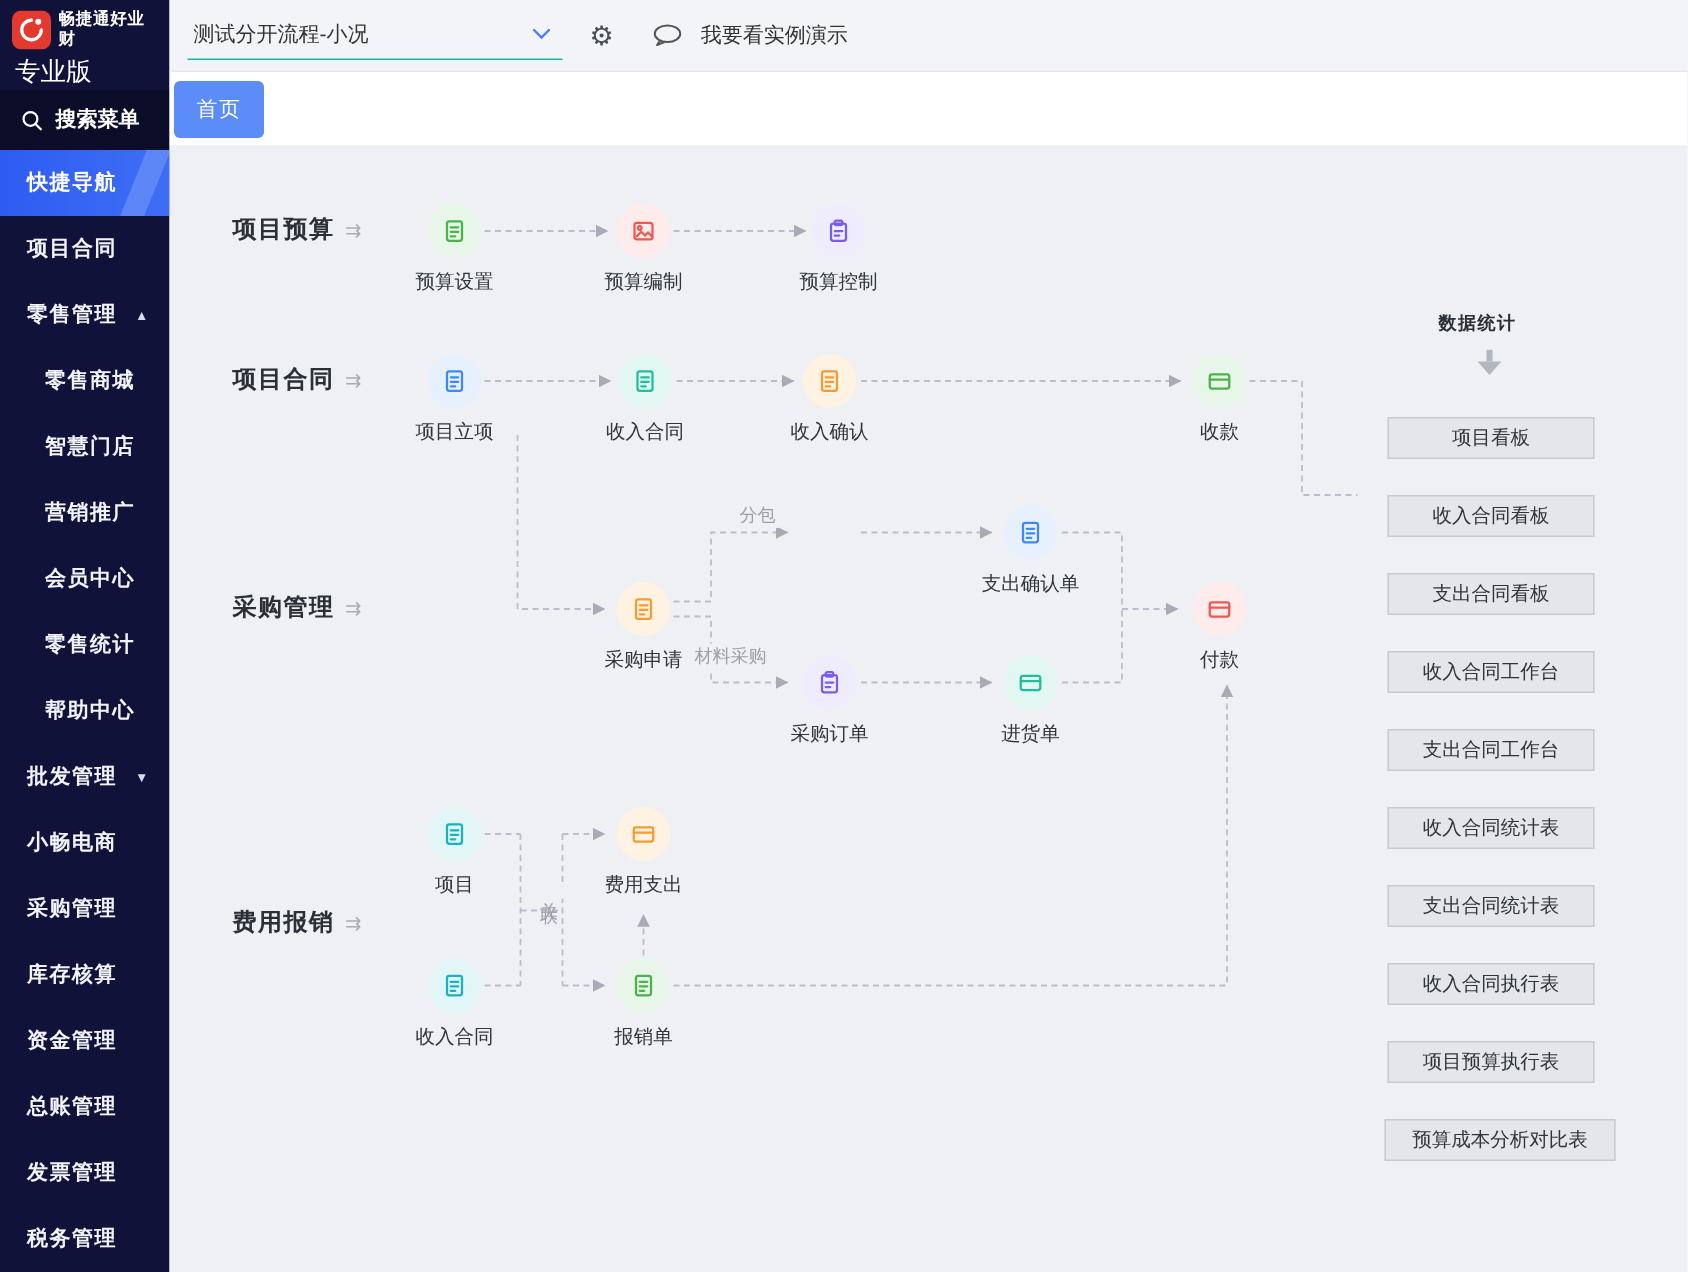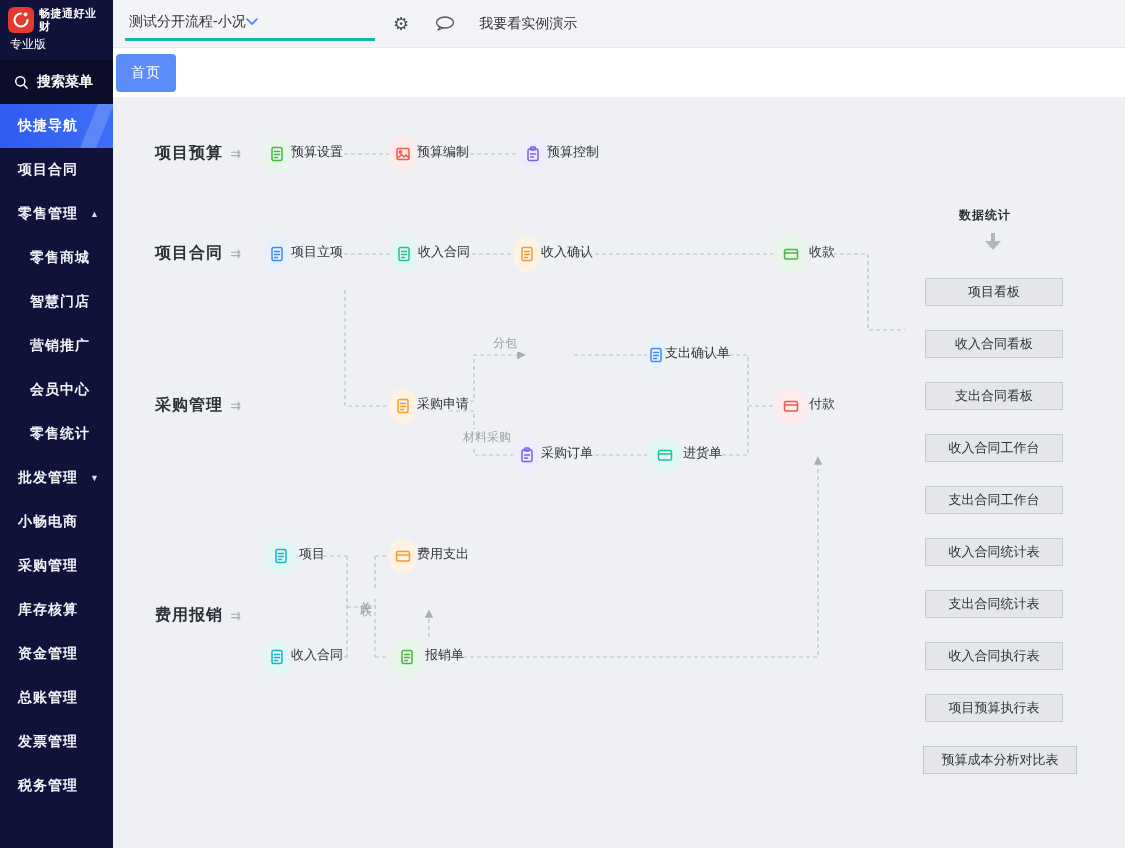--- a/index.html
+++ b/index.html
@@ -5,44 +5,44 @@
   *{box-sizing:border-box;margin:0;padding:0}
   html,body{width:1125px;height:848px;overflow:hidden;font-family:"Liberation Sans","DejaVu Sans",sans-serif}
   .app{display:flex;width:1125px;height:848px;background:#eef0f4}
 
   
   .sidebar{width:113px;min-width:113px;height:100%;background:#10123a;color:#fff;display:flex;flex-direction:column}
   .logo{height:60px;padding:7px 8px 4px 8px}
   .logo-row{display:flex;align-items:center;gap:5px}
   .logo-icon{width:26px;height:26px;flex:none}
   .logo-text{font-size:11px;font-weight:700;color:#fff;letter-spacing:.5px;line-height:13px}
-  .edition{font-size:12px;color:#fff;margin-top:3px;padding-left:2px}
+  .edition{font-size:17px;color:#fff;margin-top:3px;padding-left:2px}
   .side-search{height:44px;display:flex;align-items:center;gap:8px;padding-left:14px;background:rgba(0,0,0,.28);cursor:pointer;font-size:14px;font-weight:600}
   .side-nav{flex:1;display:flex;flex-direction:column}
   .side-item{height:44px;display:flex;align-items:center;padding-left:18px;font-size:14px;font-weight:600;color:#f2f3f8;position:relative;cursor:pointer;letter-spacing:1px}
   .side-item.sub{padding-left:30px;letter-spacing:1px}
   .side-item.active{background:linear-gradient(90deg,#2e5cf1,#3f6ef5);color:#fff;overflow:hidden}
   .side-item.active::after{content:"";position:absolute;right:8px;top:-4px;bottom:-4px;width:16px;background:#5d87f7;transform:skewX(-22deg)}
   .side-arrow{position:absolute;right:13px;font-size:9px;color:#d9dcea}
 
   
   .main{flex:1;display:flex;flex-direction:column;min-width:0}
   .topbar{height:48px;background:#f3f4f7;display:flex;align-items:center;padding:0 12px;border-bottom:1px solid #e7e8ec}
-  .flow-select{width:250px;display:flex;align-items:center;padding:6px 8px 7px 4px;border-bottom:3px solid #14b8a6;cursor:pointer;font-size:14px;color:#333}
+  .flow-select{width:250px;display:flex;align-items:center;justify-content:space-between;padding:6px 8px 7px 4px;border-bottom:1px solid #14b8a6;cursor:pointer;font-size:14px;color:#333}
   .gear{margin-left:18px;font-size:18px;color:#4a4f57;cursor:pointer;line-height:1}
-  .demo{margin-left:26px;display:flex;align-items:center;gap:24px;font-size:14px;color:#333;cursor:pointer}
+  .demo{margin-left:26px;display:flex;align-items:center;gap:12px;font-size:14px;color:#333;cursor:pointer}
   .tabbar{height:49px;background:#fff;display:flex;align-items:center;padding-left:3px}
   .tab{min-width:60px;height:38px;background:#5b8cf8;color:#fff;font-size:14px;display:flex;align-items:center;justify-content:center;border-radius:4px;cursor:pointer;letter-spacing:1px}
 
   
   .content{flex:1;position:relative;background:#eef0f4;overflow:hidden}
   .connectors{position:absolute;left:0;top:0;pointer-events:none}
   .group-label{position:absolute;display:flex;align-items:center;gap:7px;font-size:16px;font-weight:700;color:#2b2f36;letter-spacing:1px}
   .group-label .g-icon{font-size:13px;color:#a8adb7;font-weight:400}
-  .node{position:absolute;width:80px;display:flex;flex-direction:row;cursor:pointer}
+  .node{position:absolute;width:80px;display:flex;flex-direction:column;align-items:center;cursor:pointer}
   .node-circle{width:36px;height:36px;border-radius:50%;display:flex;align-items:center;justify-content:center}
   .node-label{margin-top:7px;font-size:13px;color:#30343b;white-space:nowrap;font-weight:500}
   .c-green  .node-circle{background:#e7f6e8;color:#49b549}
   .c-red    .node-circle{background:#fdeceb;color:#f2564d}
   .c-purple .node-circle{background:#efecfd;color:#7a5cf0}
   .c-blue   .node-circle{background:#e7f1fe;color:#3d8af7}
   .c-teal   .node-circle{background:#e2f7f1;color:#1fbf9c}
   .c-cyan   .node-circle{background:#e2f6f8;color:#17b3c1}
   .c-orange .node-circle{background:#fef2e3;color:#f79b2e}
   .edge-label{position:absolute;font-size:12px;color:#9aa0a8;background:#eef0f4;padding:0 2px}
@@ -97,20 +97,23 @@
           <span>智慧门店</span>
         </div>
       <div class="side-item sub">
           <span>营销推广</span>
         </div>
       <div class="side-item sub">
           <span>会员中心</span>
         </div>
       <div class="side-item sub">
           <span>零售统计</span>
+        </div>
+      <div class="side-item sub">
+          <span>帮助中心</span>
         </div>
       <div class="side-item">
           <span>批发管理</span>
           <span class="side-arrow">▼</span>
         </div>
       <div class="side-item">
           <span>小畅电商</span>
         </div>
       <div class="side-item">
           <span>采购管理</span>

